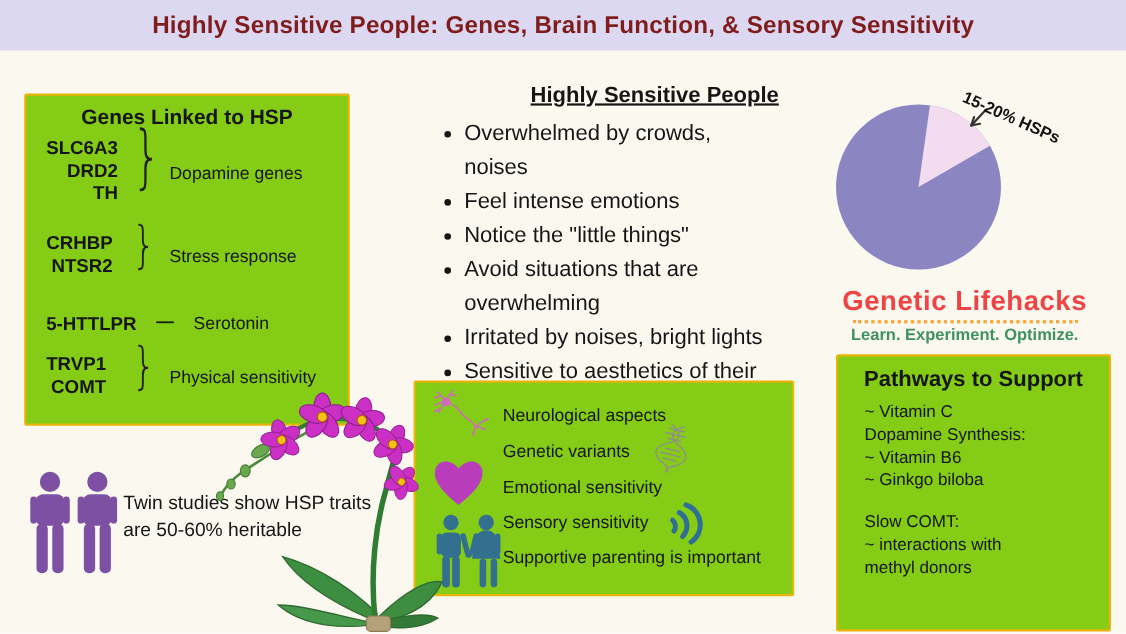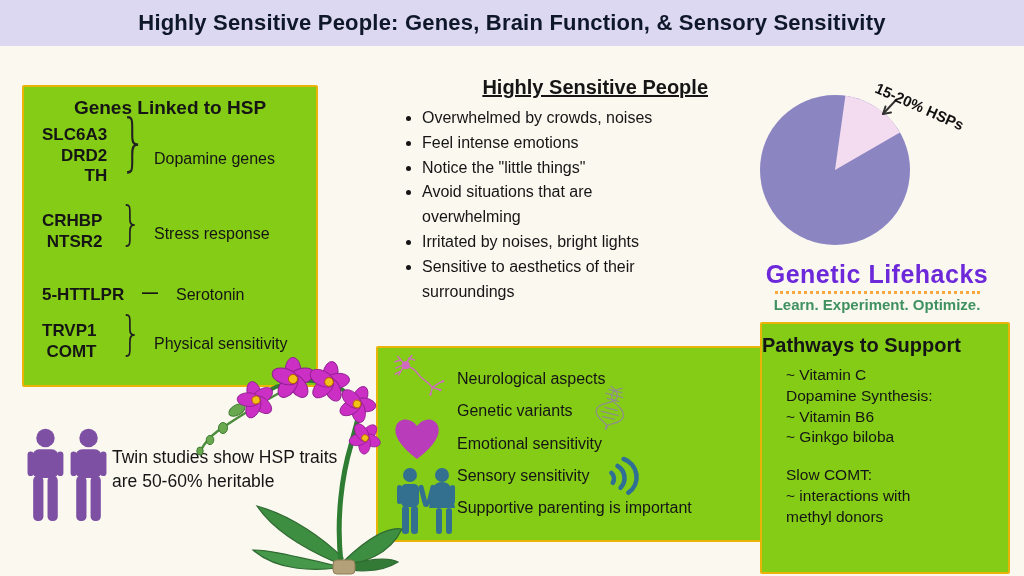--- a/index.html
+++ b/index.html
@@ -1,53 +1,53 @@
 <!DOCTYPE html>
 <html><head>
 <meta charset="utf-8">
 <style>
   html,body{margin:0;padding:0;}
   #canvas{position:relative;width:1024px;height:576px;background:#fbf8f0;
           font-family:"Liberation Sans",sans-serif;color:#151515;overflow:hidden;}
   
   .header{position:absolute;left:0;top:0;width:1024px;height:46px;background:#dcd8f2;
           display:flex;align-items:center;justify-content:center;}
-  .header h1{margin:0;font-size:22px;font-weight:bold;color:#0f172a;letter-spacing:.2px;}
+  .header h1{margin:0;font-size:22px;font-weight:bold;color:#7f1d1d;letter-spacing:.2px;}
   
   .frame{position:absolute;background:#84cc16;border:2px solid #eab308;border-radius:2px;}
   
   #genes-box{left:22px;top:85px;width:292px;height:298px;}
   #genes-box .box-title{text-align:center;font-size:19px;font-weight:bold;margin-top:10px;}
   .gene-row{position:absolute;left:18px;text-align:right;}
   .gene-names{font-size:17px;font-weight:bold;line-height:1.22;}
   .brace{position:absolute;display:inline-block;font-family:"DejaVu Sans",sans-serif;
          font-weight:200;color:#222;transform-origin:center;}
   .b1{left:96px;top:30px;font-size:42px;transform:scaleY(1.5);}
   .b2{left:96px;top:116px;font-size:34px;transform:scaleY(1.35);}
   .b4{left:96px;top:226px;font-size:34px;transform:scaleY(1.35);}
   .gene-label{position:absolute;font-size:16px;white-space:nowrap;}
   .dash{position:absolute;left:118px;top:197px;font-size:16px;font-weight:bold;}
   
   #hsp-list{position:absolute;left:392px;top:76px;width:316px;}
   #hsp-list h2{margin:0 0 7px 0;font-size:20px;font-weight:bold;text-align:right;
                text-decoration:underline;}
-  #hsp-list ul{margin:0;padding-left:30px;width:272px;font-size:16px;line-height:1.55;}
+  #hsp-list ul{margin:0;padding-left:30px;width:272px;font-size:20px;line-height:1.55;}
   
   #pie-wrap{position:absolute;left:750px;top:58px;width:260px;height:200px;}
   #logo{position:absolute;left:752px;top:260px;width:250px;text-align:center;}
-  #logo .name{font-size:25px;font-weight:bold;color:#6d28d9;letter-spacing:.5px;text-align:center;}
+  #logo .name{font-size:25px;font-weight:bold;color:#ef4444;letter-spacing:.5px;text-align:center;}
   #logo .dots{width:205px;margin:2px auto;border-top:3px dotted #f6a83c;height:0;}
   #logo .tag{font-size:15px;font-weight:bold;color:#3f9160;}
   
-  #aspects-box{left:376px;top:346px;width:342px;height:192px;padding-left:44px;}
+  #aspects-box{left:376px;top:346px;width:342px;height:192px;}
   .aspect-label{position:absolute;left:79px;font-size:16px;white-space:nowrap;}
   .icon{position:absolute;}
   
   #pathways-box{left:760px;top:322px;width:246px;height:248px;}
-  #pathways-box .box-title{text-align:left;font-size:20px;font-weight:bold;margin-top:10px;}
+  #pathways-box .box-title{text-align:center;font-size:20px;font-weight:bold;margin-top:10px;}
   #pathways-box .content{margin:8px 10px 0 24px;font-size:15.5px;line-height:1.34;}
   #pathways-box .sec2{margin-top:17px;}
   
   #twins-icon{position:absolute;left:26px;top:424px;}
   #twins-note{position:absolute;left:112px;top:446px;width:238px;font-size:17.5px;line-height:1.35;}
   
   #orchid{position:absolute;left:193px;top:350px;z-index:5;}
 </style>
 </head>
 <body>

